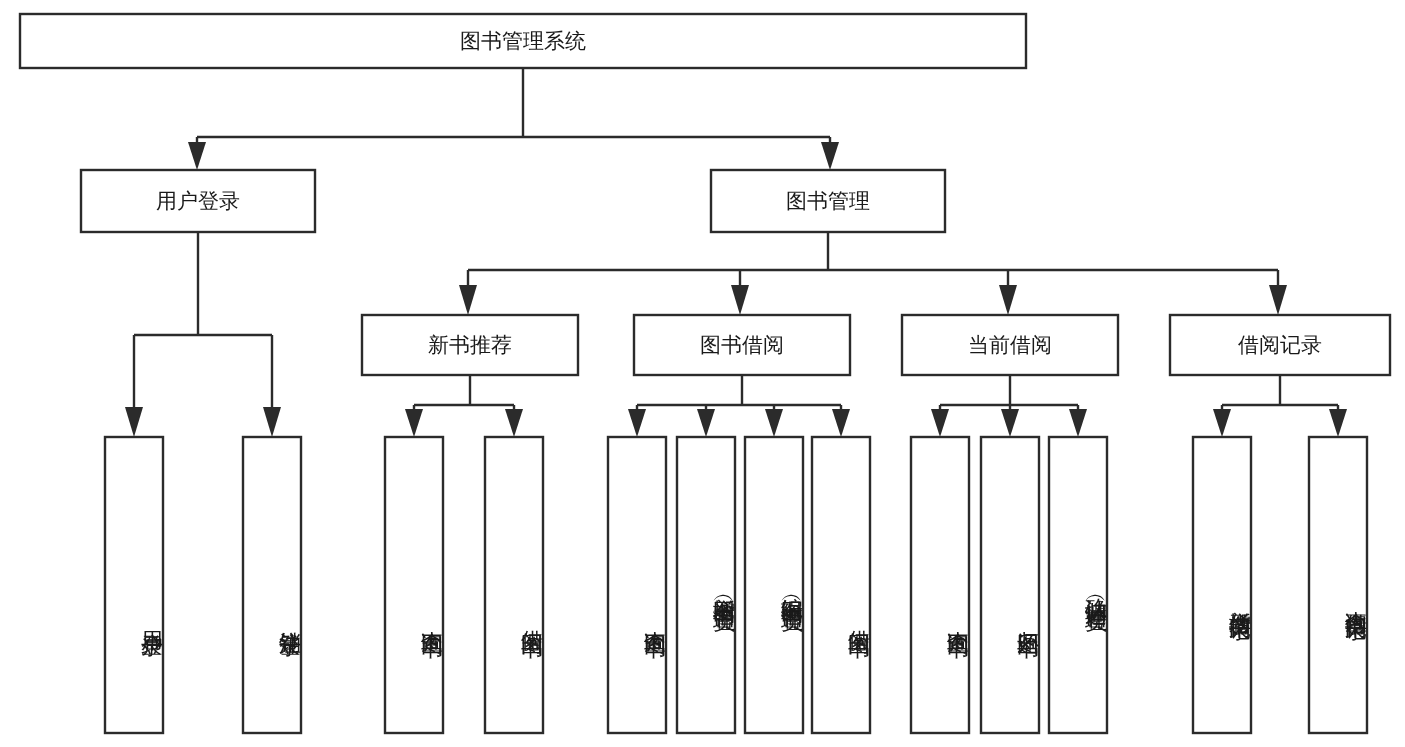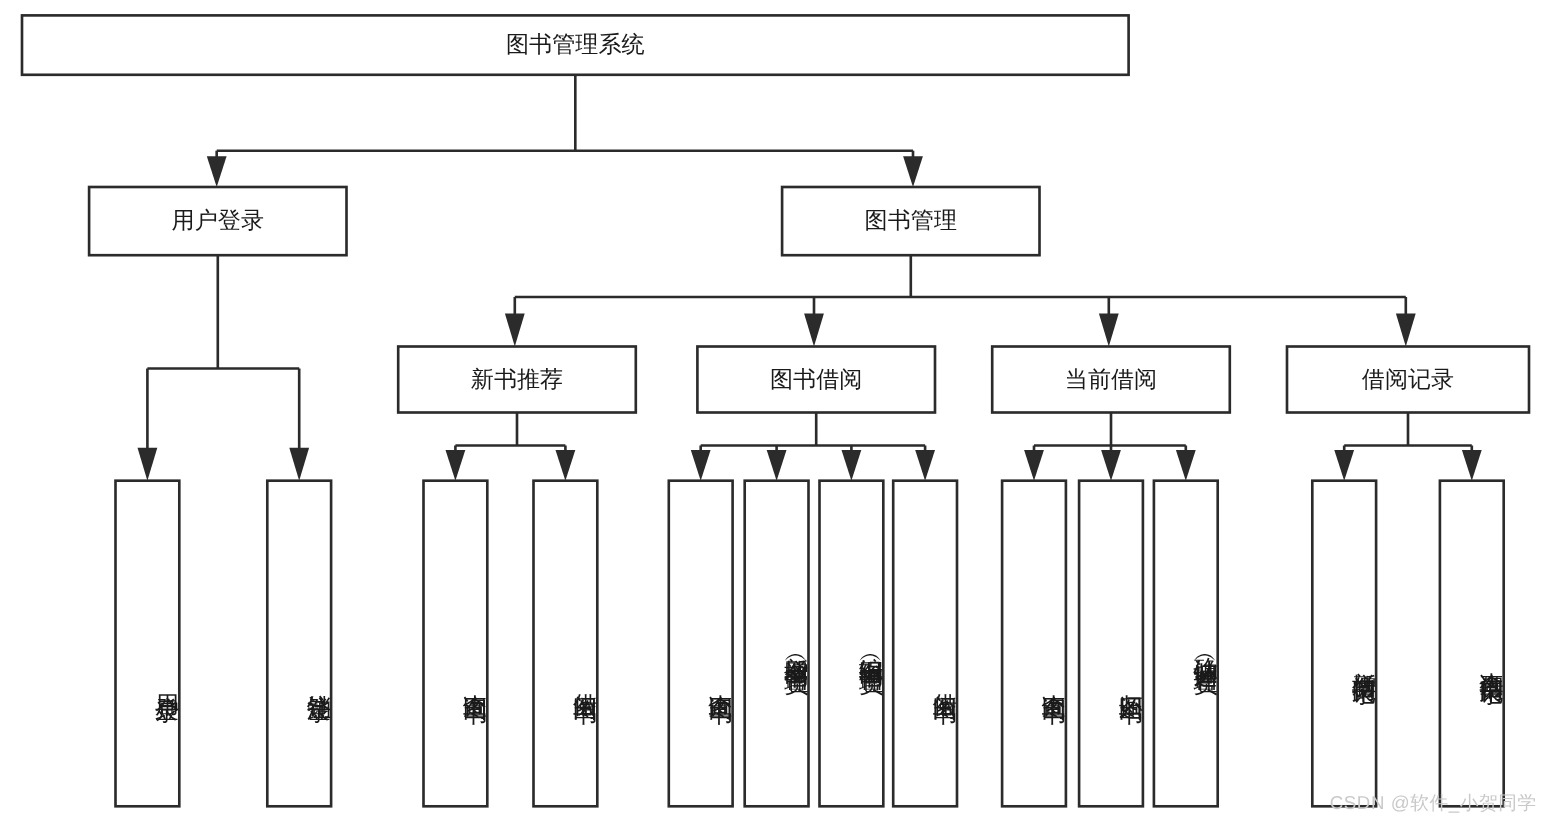--- a/index.html
+++ b/index.html
@@ -222,15 +222,14 @@
   <div class="vert-label" style="left:745px; top:445px; width:58px; height:288px;">编辑图书（管理员）</div>
   <div class="vert-label" style="left:812px; top:500px; width:58px; height:233px;">借阅图书</div>
 
   <div class="vert-label" style="left:911px; top:500px; width:58px; height:233px;">查询图书</div>
   <div class="vert-label" style="left:981px; top:500px; width:58px; height:233px;">归还图书</div>
   <div class="vert-label" style="left:1049px; top:445px; width:58px; height:288px;">确认归还（管理员）</div>
 
   <div class="vert-label" style="left:1193px; top:465px; width:58px; height:268px;">新增借阅记录</div>
   <div class="vert-label" style="left:1309px; top:465px; width:58px; height:268px;">查询借阅记录</div>
 
-  <div class="watermark">CSDN @软件_小贺同学</div>
 
 </div>
 
 </body></html>

